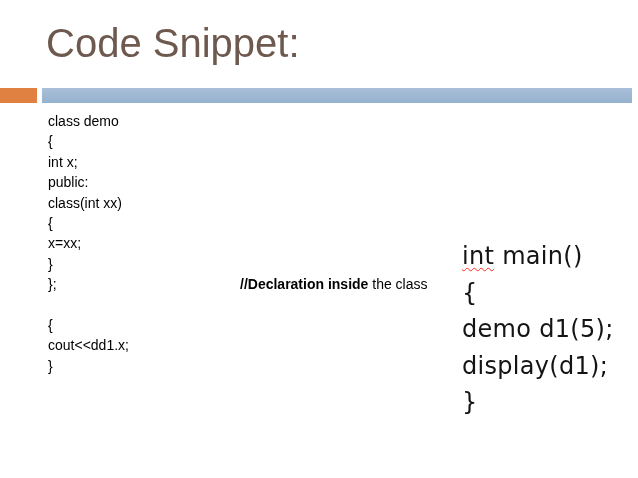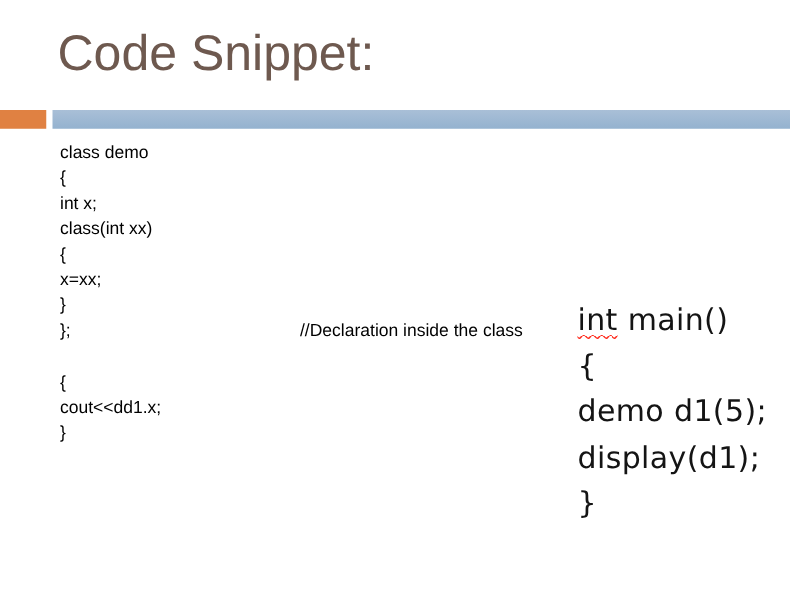--- a/index.html
+++ b/index.html
@@ -54,21 +54,21 @@
   .code-line {
     position: relative;
     white-space: pre;
   }
   .code-comment {
     position: absolute;
     left: 192px;
     top: 0;
     white-space: pre;
   }
-  .code-comment b { font-weight: normal; text-align: right; }
+  .code-comment b { font-weight: bold; text-align: right; }
   .right-code {
     position: absolute;
     left: 462px;
     top: 238px;
     font-family: "DejaVu Sans", sans-serif;
     font-size: 24px;
     line-height: 36.5px;
     letter-spacing: 0.3px;
     color: var(--right-code-text, #141414);
     white-space: pre;
@@ -85,20 +85,21 @@
 <body>
 
 <div class="slide" style="--title-text: #6e594f; --accent-orange: #e08142; --accent-blue: #94b2cf; --accent-blue-light: #a9bfd7; --background: #ffffff; --code-text: #000000; --right-code-text: #141414; --squiggle: #ff2a1c;">
   <h1 class="slide-title">Code Snippet:</h1>
   <div class="accent-orange"></div>
   <div class="accent-blue"></div>
   <div class="left-code">
       <div class="code-line"><span>class demo</span></div>
       <div class="code-line"><span>{</span></div>
       <div class="code-line"><span>int x;</span></div>
+      <div class="code-line"><span>public:</span></div>
       <div class="code-line"><span>class(int xx)</span></div>
       <div class="code-line"><span>{</span></div>
       <div class="code-line"><span>x=xx;</span></div>
       <div class="code-line"><span>}</span></div>
       <div class="code-line"><span class="code-comment"><b>//Declaration inside</b> the class</span></div>
       <div class="code-line"><span>};</span></div>
       <div class="code-line"><span>&nbsp;</span></div>
       <div class="code-line"><span>{</span></div>
       <div class="code-line"><span>cout&lt;&lt;dd1.x;</span></div>
       <div class="code-line"><span>}</span></div>

